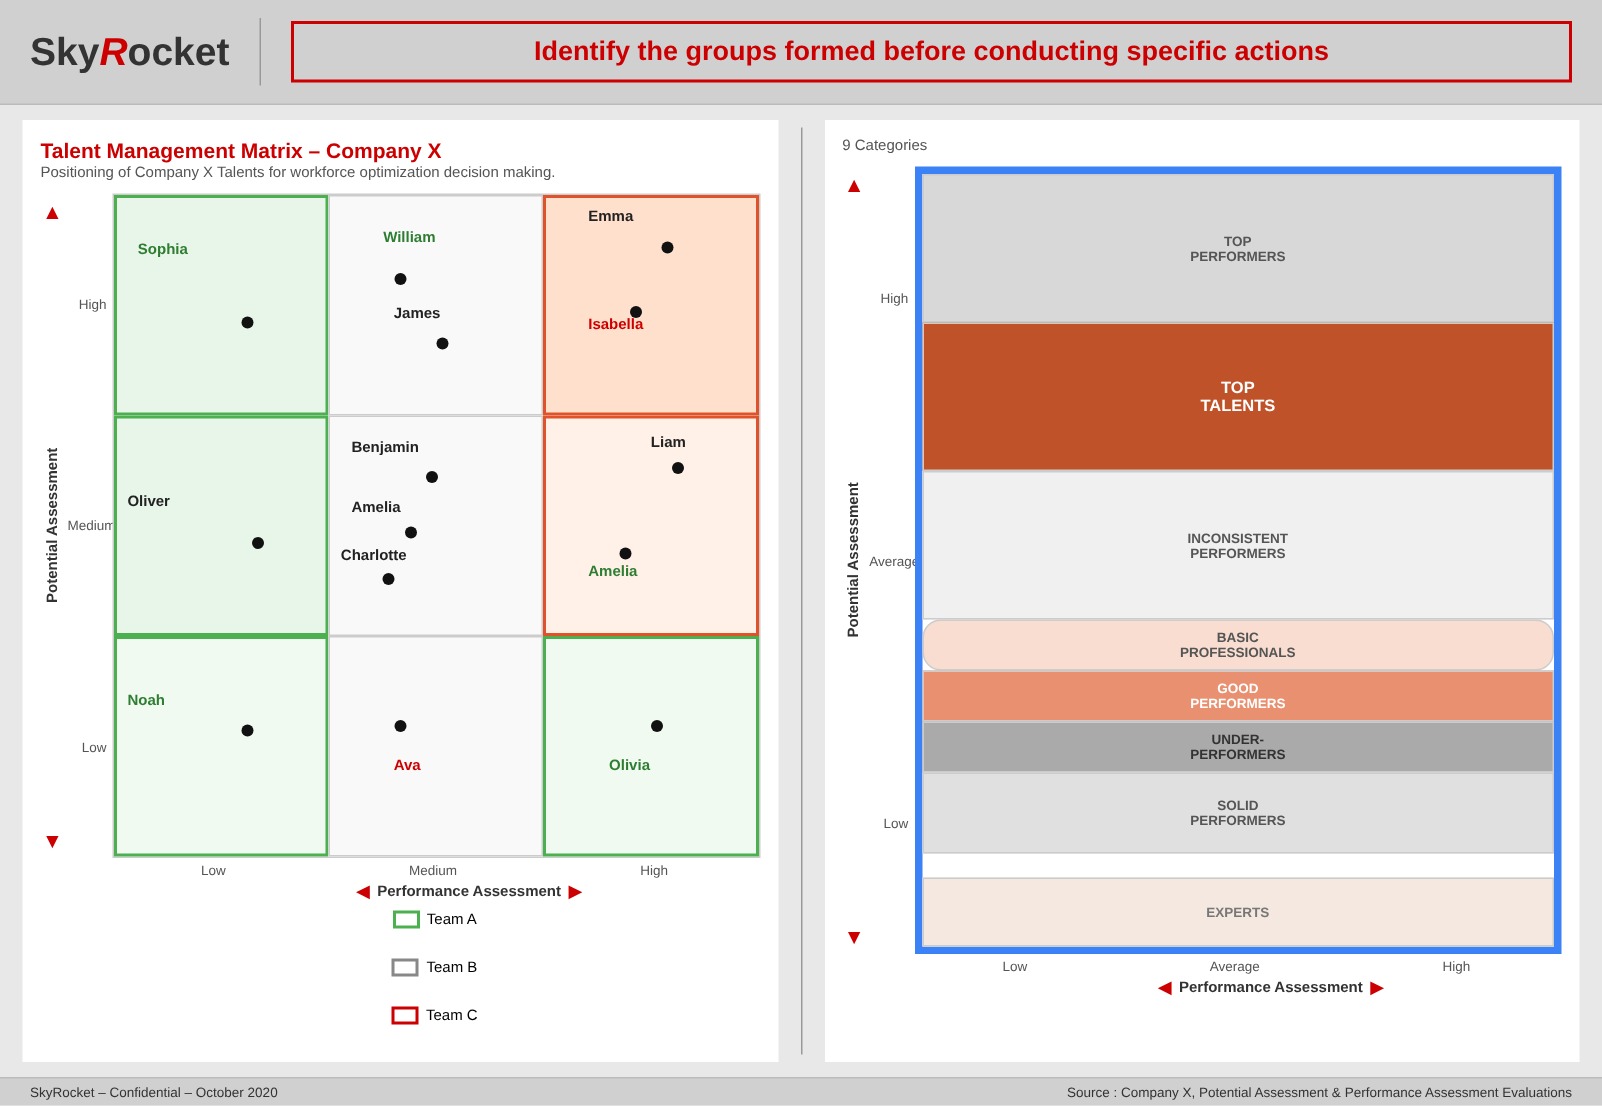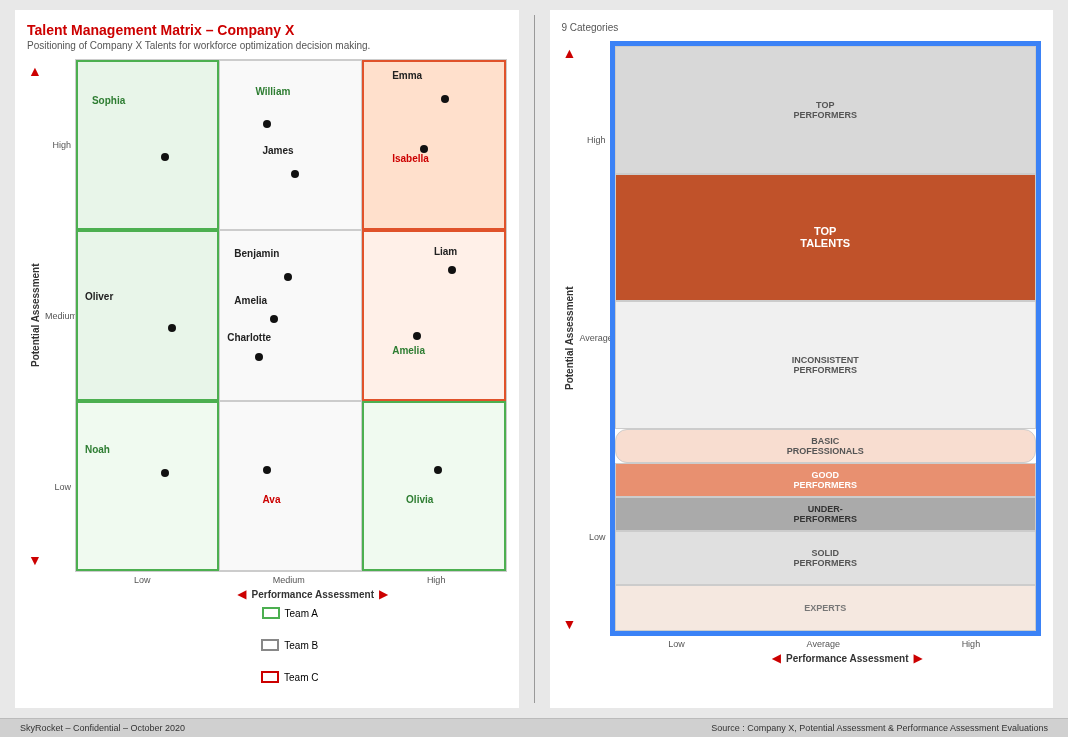--- a/index.html
+++ b/index.html
@@ -222,20 +222,29 @@
       font-size: 9px;
       color: #333;
       border-top: 1px solid #bbb;
     }
   </style>
 </head>
 <body>
 
 <div class="page">
 
+  <div class="header">
+    <div class="logo">
+      <span class="sky">Sky</span><span class="r">R</span><span>ocket</span>
+    </div>
+    <div class="header-divider"></div>
+    <div class="header-title-box">
+      <span class="header-title">Identify the groups formed before conducting specific actions</span>
+    </div>
+  </div>
 
   <div class="main">
 
     <div class="left-panel">
       <div class="panel-title">Talent Management Matrix – Company X</div>
       <div class="panel-subtitle">Positioning of Company X Talents for workforce optimization decision making.</div>
 
       <div class="matrix-wrapper">
         <div class="matrix-with-axes">
 
@@ -367,21 +376,21 @@
 
               <div class="r-cell r-cell-light-gray" style="font-size:9px; padding:6px; text-align:center; border:1px solid #ccc;">TOP<br>PERFORMERS</div>
               <div class="r-cell r-cell-dark-orange" style="font-size:9px; padding:6px; text-align:center; border:1px solid #ccc; background:#c0522a; color:white; font-weight:bold; font-size:11px;">TOP<br>TALENTS</div>
 
               <div class="r-cell r-cell-lightest-gray" style="font-size:9px; padding:6px; text-align:center; border:1px solid #ccc; background:#f0f0f0; color:#555;">INCONSISTENT<br>PERFORMERS</div>
               <div class="r-cell r-cell-light-salmon" style="font-size:9px; padding:6px; text-align:center; border:1px solid #ccc; background:#f8ddd0; color:#555;">BASIC<br>PROFESSIONALS</div>
               <div class="r-cell r-cell-med-salmon" style="font-size:9px; padding:6px; text-align:center; border:1px solid #ccc; background:#e89070; color:white; font-weight:bold;">GOOD<br>PERFORMERS</div>
 
               <div class="r-cell r-cell-gray" style="font-size:9px; padding:6px; text-align:center; border:1px solid #ccc; background:#aaaaaa; color:#333; font-weight:bold;">UNDER-<br>PERFORMERS</div>
               <div class="r-cell" style="font-size:9px; padding:16px; text-align:center; border:1px solid #ccc; background:#e0e0e0; color:#555;">SOLID<br>PERFORMERS</div>
-              <div class="r-cell" style="font-size:9px; padding:17px; text-align:right; border:1px solid #ccc; background:#f5e8e0; color:#777;">EXPERTS</div>
+              <div class="r-cell" style="font-size:9px; padding:17px; text-align:right; border:1px solid #ccc; background:#f5e8e0; color:#777;margin-top:16px;">EXPERTS</div>
             </div>
           </div>
         </div>
 
         <div style="padding-left:46px; margin-top:3px;">
           <div style="display:flex; justify-content:space-around; font-size:9px; color:#555;">
             <span>Low</span>
             <span>Average</span>
             <span>High</span>
           </div>

